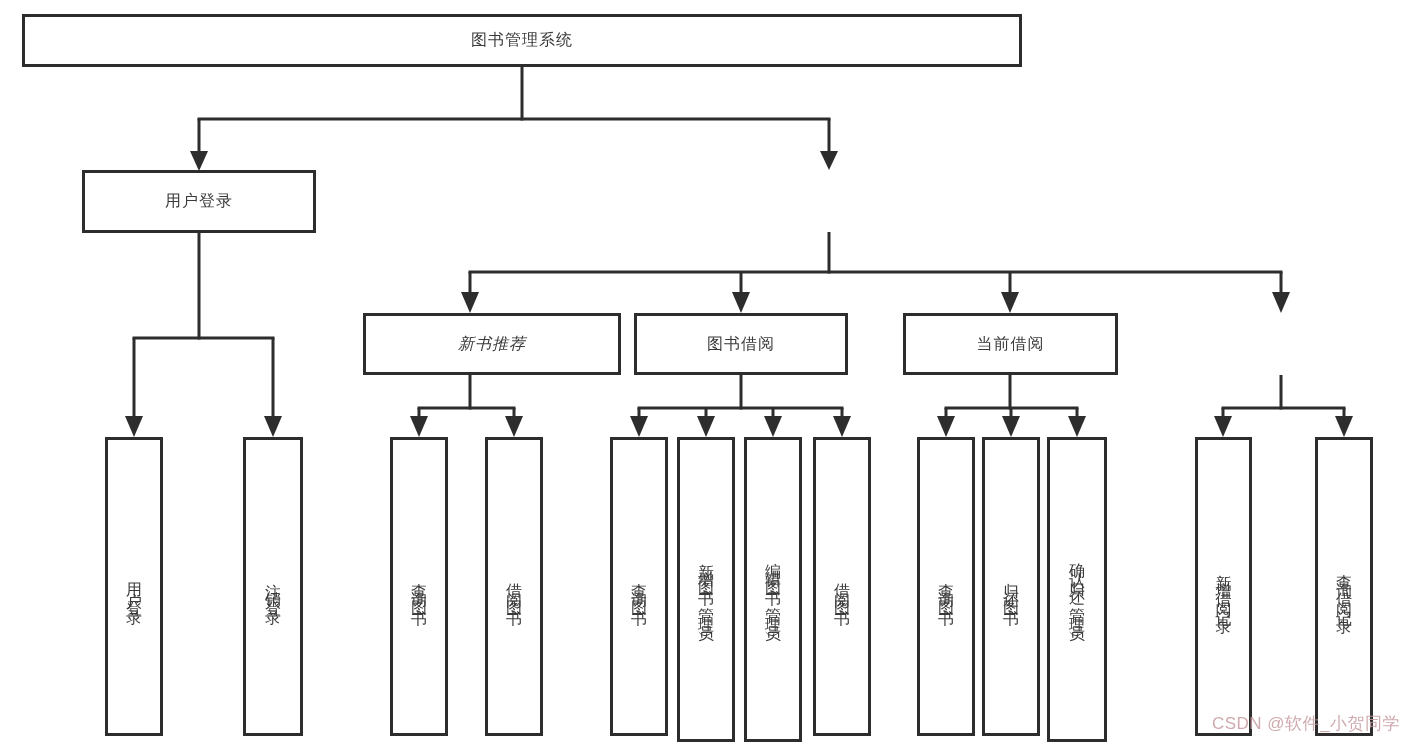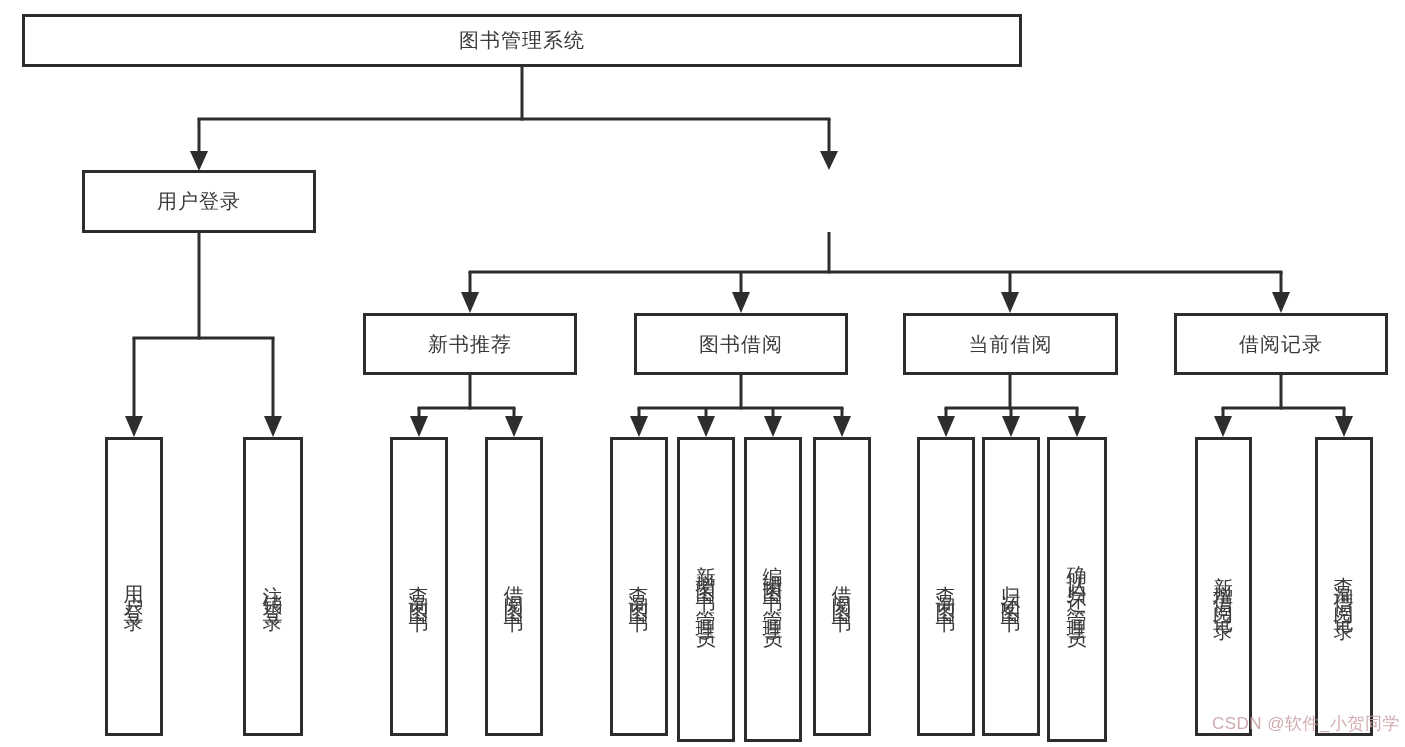--- a/index.html
+++ b/index.html
@@ -24,21 +24,21 @@
   }
   .c-line{stroke:var(--line-color);stroke-width:3;fill:none;}
   .c-arrow{fill:var(--line-color);stroke:none;}
   .box{
     position:absolute;
     box-sizing:border-box;
     border:3px solid var(--line-color);
     background:#fff;
     display:flex;align-items:center;justify-content:center;
     color:var(--text-color);
-    font-size:20px;
+    font-size:16px;
     letter-spacing:1px;
     z-index:2;
   }
   .leaf{
     writing-mode:vertical-rl;
     text-orientation:mixed;
     letter-spacing:9px;
     line-height:1;
     padding-top:2px;
   }
@@ -131,24 +131,23 @@
       <polygon class="c-arrow" points="1214,416 1232,416 1223,437"></polygon>
       <line class="c-line" x1="1344" y1="408" x2="1344" y2="418"></line>
       <polygon class="c-arrow" points="1335,416 1353,416 1344,437"></polygon>
     </g>
   </svg>
 
   <div class="box" style="left:22px;top:14px;width:1000px;height:53px;">图书管理系统</div>
 
   <div class="box" style="left:82px;top:170px;width:234px;height:63px;">用户登录</div>
 
-  <div class="box" style="left:363px;top:313px;width:214px;height:62px;">新书推荐</div>
+  <div class="box" style="left:363px;top:313px;width:258px;height:62px;font-style:italic;">新书推荐</div>
   <div class="box" style="left:634px;top:313px;width:214px;height:62px;">图书借阅</div>
   <div class="box" style="left:903px;top:313px;width:215px;height:62px;">当前借阅</div>
-  <div class="box" style="left:1174px;top:313px;width:214px;height:62px;">借阅记录</div>
 
   <div class="box leaf" style="left:105px;top:437px;width:58px;height:299px;">用户登录</div>
   <div class="box leaf" style="left:243px;top:437px;width:60px;height:299px;">注销登录</div>
 
   <div class="box leaf" style="left:390px;top:437px;width:58px;height:299px;">查询图书</div>
   <div class="box leaf" style="left:485px;top:437px;width:58px;height:299px;">借阅图书</div>
 
   <div class="box leaf" style="left:610px;top:437px;width:58px;height:299px;">查询图书</div>
   <div class="box leaf" style="left:677px;top:437px;width:58px;height:305px;">新增图书（管理员）</div>
   <div class="box leaf" style="left:744px;top:437px;width:58px;height:305px;">编辑图书（管理员）</div>

